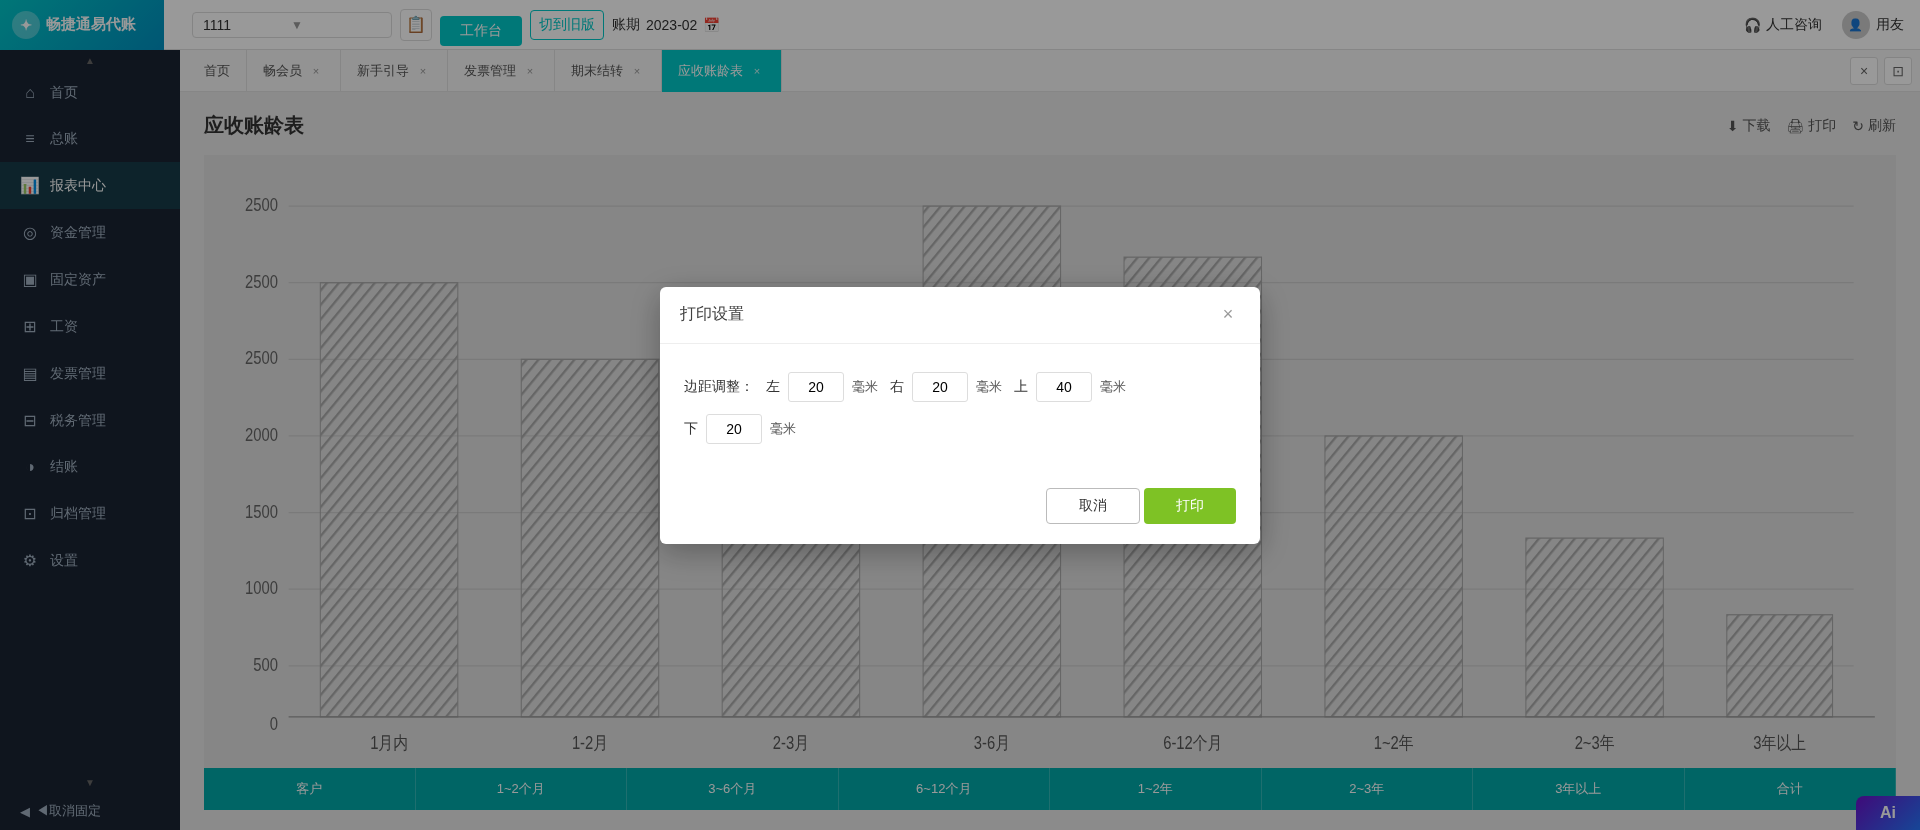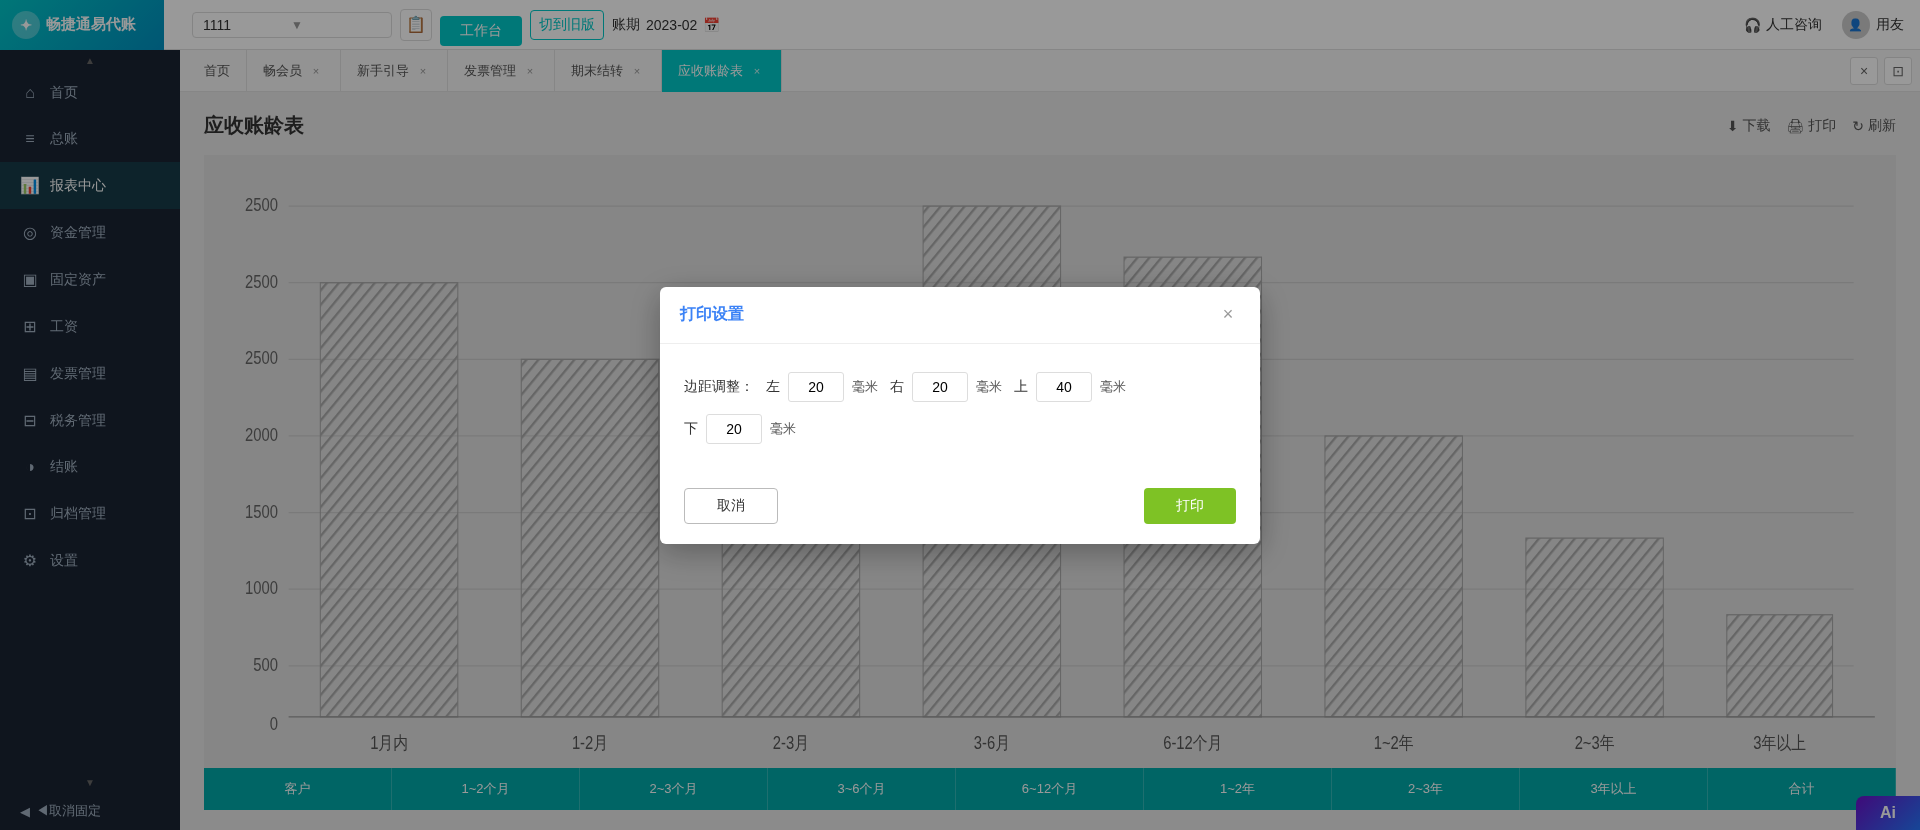--- a/index.html
+++ b/index.html
@@ -281,22 +281,22 @@
     }
     .modal-header {
       display: flex;
       align-items: center;
       justify-content: space-between;
       padding: 16px 20px;
       border-bottom: 1px solid #eee;
     }
     .modal-title {
       font-size: 16px;
-      font-weight: bold;
-      color: #3b82f6;
+      font-weight: normal;
+      color: #404040;
     }
     .modal-close {
       font-size: 18px;
       color: #999;
       cursor: pointer;
       width: 24px; height: 24px;
       display: flex; align-items: center; justify-content: center;
     }
     .modal-body {
       padding: 28px 24px;
@@ -330,22 +330,22 @@
       font-size: 14px;
       padding: 0 4px;
     }
     .margin-unit {
       font-size: 13px;
       color: #555;
     }
     .modal-footer {
       padding: 16px 24px 20px;
       display: flex;
-      justify-content: space-between;
-      gap: 32px;
+      justify-content: flex-end;
+      gap: 4px;
     }
     .btn-cancel {
       border: 1px solid #bbb;
       background: white;
       color: #333;
       border-radius: 4px;
       padding: 8px 32px;
       font-size: 14px;
       cursor: pointer;
     }
@@ -586,21 +586,20 @@
               <text x="935" y="465" text-anchor="middle" font-size="14" fill="#555">6-12个月</text>
               <text x="1125" y="465" text-anchor="middle" font-size="14" fill="#555">1~2年</text>
               <text x="1315" y="465" text-anchor="middle" font-size="14" fill="#555">2~3年</text>
               <text x="1490" y="465" text-anchor="middle" font-size="14" fill="#555">3年以上</text>
             </svg>
           </div>
 
           <div class="table-header-bar">
             <div class="th-cell">客户</div>
             <div class="th-cell">1~2个月</div>
-            <div class="th-cell">2~3个月</div>
             <div class="th-cell">3~6个月</div>
             <div class="th-cell">6~12个月</div>
             <div class="th-cell">1~2年</div>
             <div class="th-cell">2~3年</div>
             <div class="th-cell">3年以上</div>
             <div class="th-cell">合计</div>
           </div>
         </div>
       </div>
     </div>

